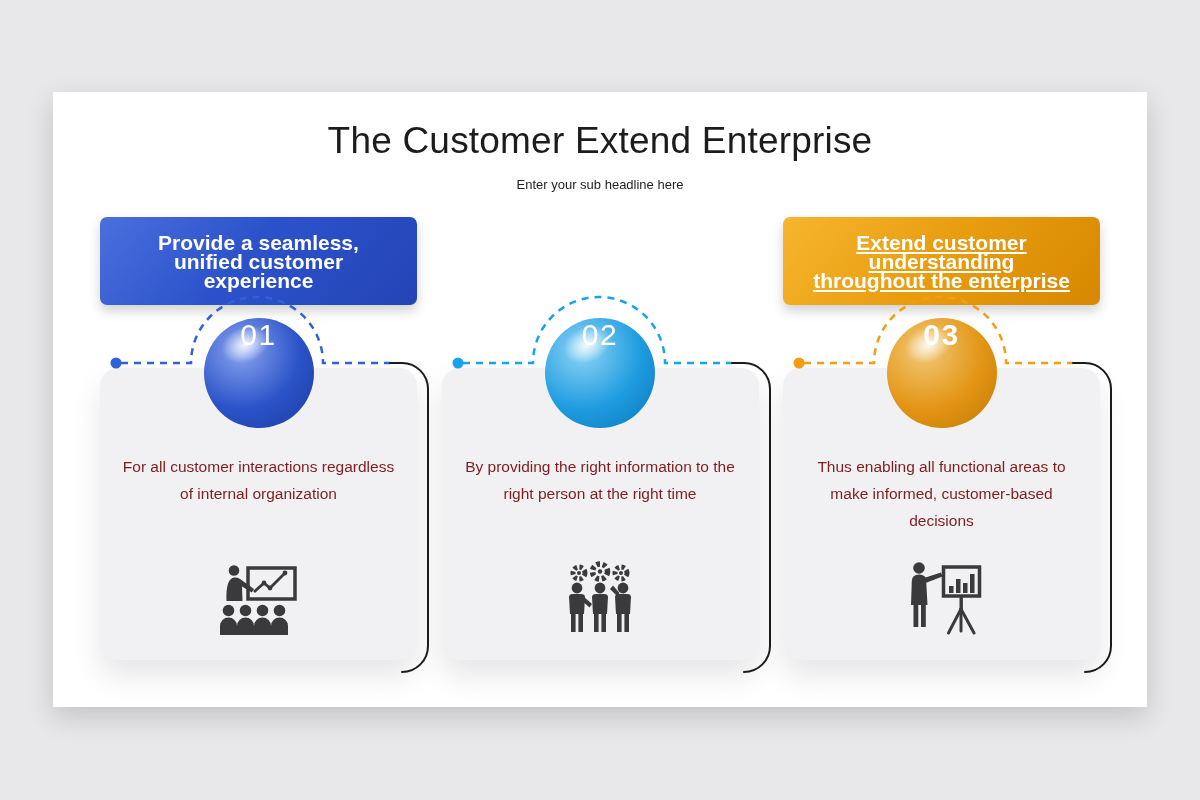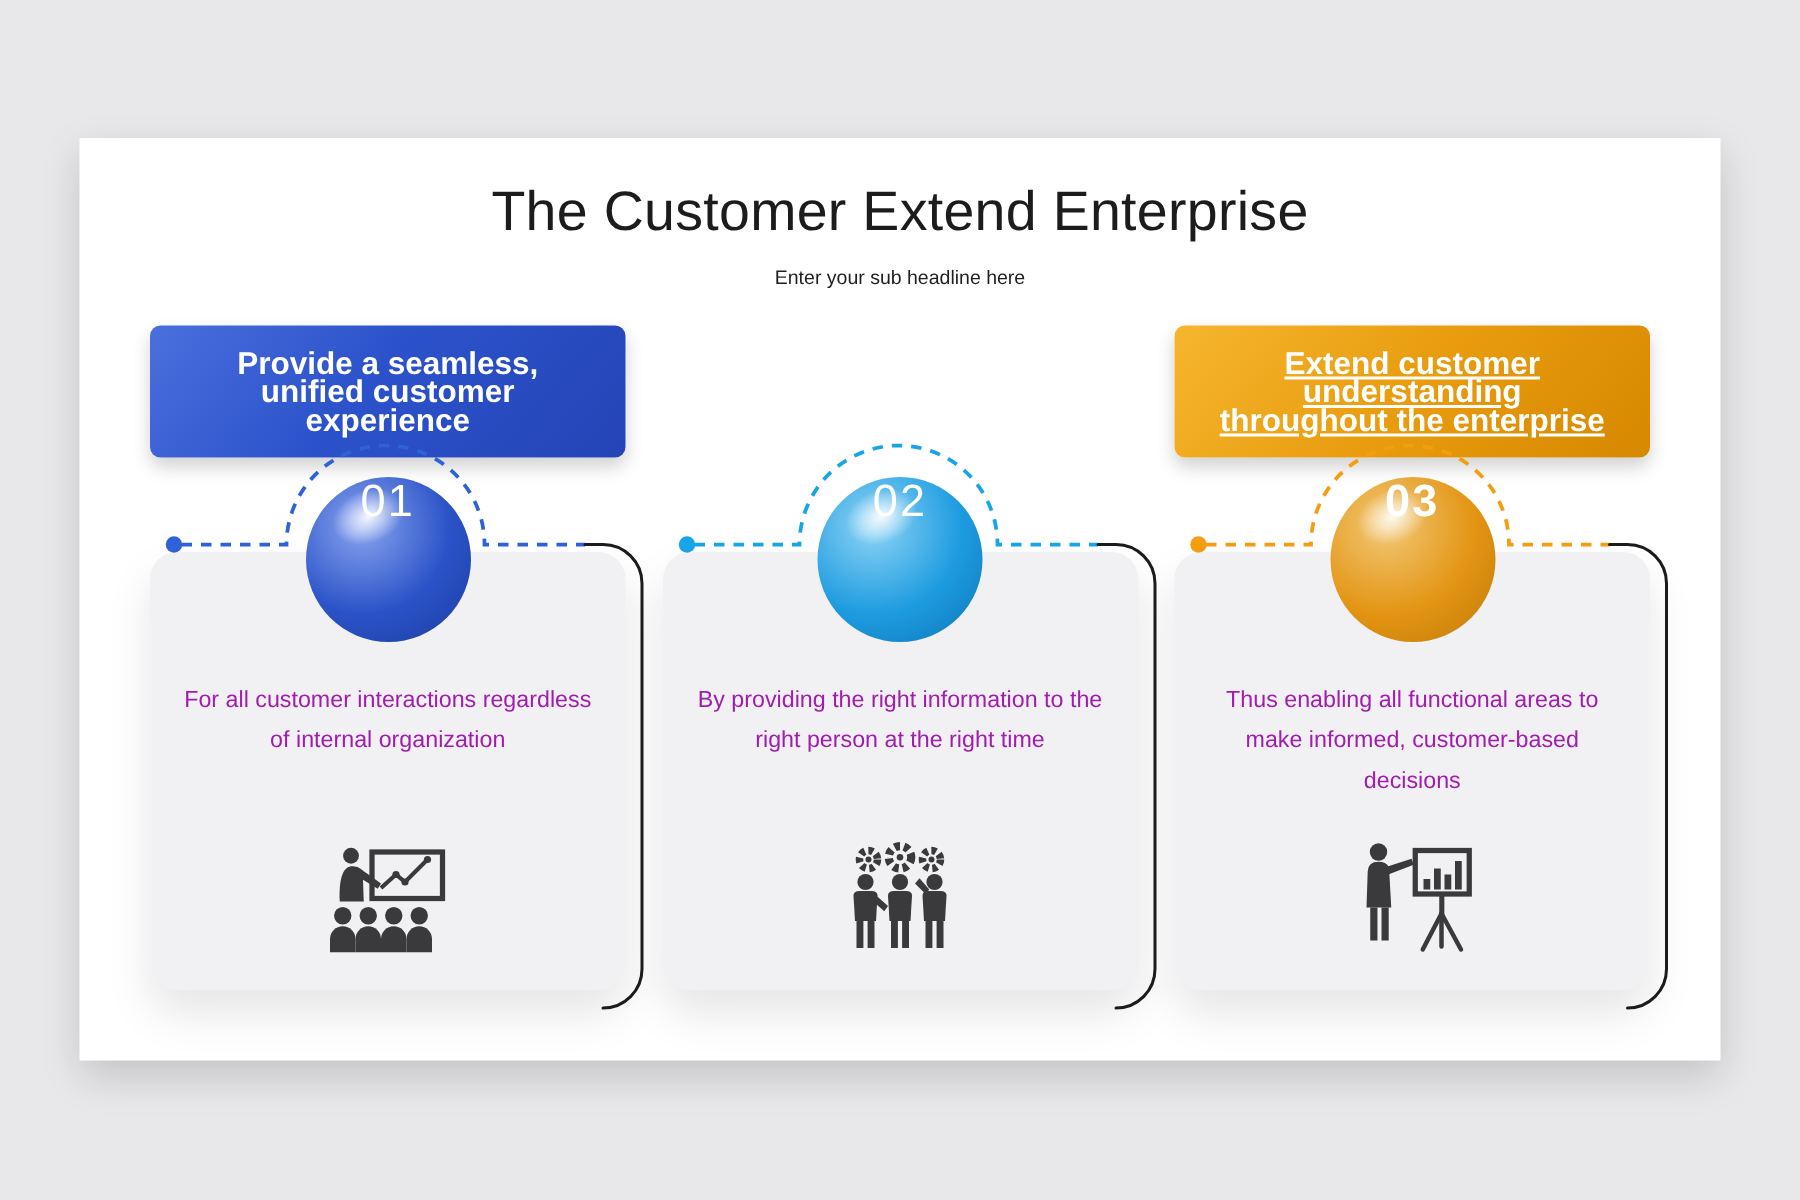--- a/index.html
+++ b/index.html
@@ -60,21 +60,21 @@
     border-radius:50%;transform:rotate(-22deg);
     background:radial-gradient(ellipse at center, rgba(255,255,255,.92) 0%, rgba(255,255,255,0) 68%);
   }
   .card{
     position:absolute;top:151px;left:0;width:317px;height:292px;
     background:#f1f1f3;border-radius:18px;z-index:1;
     box-shadow:0 16px 30px rgba(0,0,0,.10);
   }
   .card-text{
     margin:85px auto 0;max-width:274px;text-align:center;
-    font-size:15.5px;line-height:27px;color:#a21caf;
+    font-size:15.5px;line-height:27px;color:#7f1d1d;
   }
   .card-icon{
     position:absolute;bottom:25px;left:50%;transform:translateX(-50%);
   }
   .card-icon svg{display:block;}
   .ink{fill:#3a3a3c;}
   .ink-stroke{fill:none;stroke:#3a3a3c;}
 </style>
 </head>
 <body>

